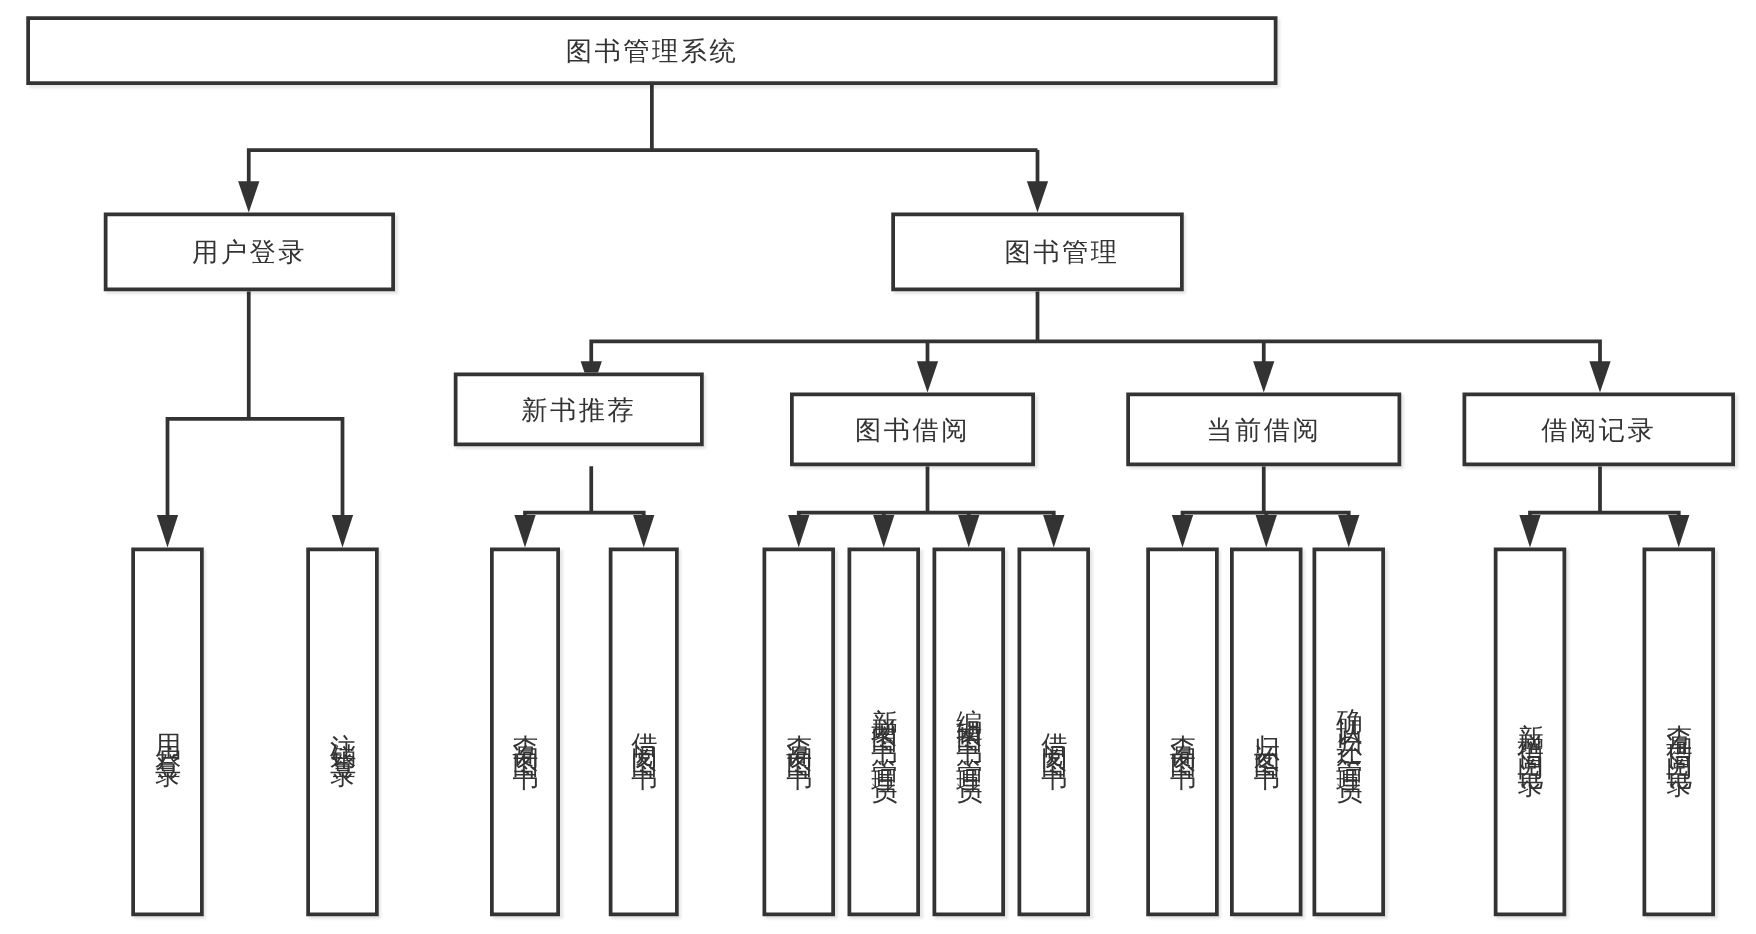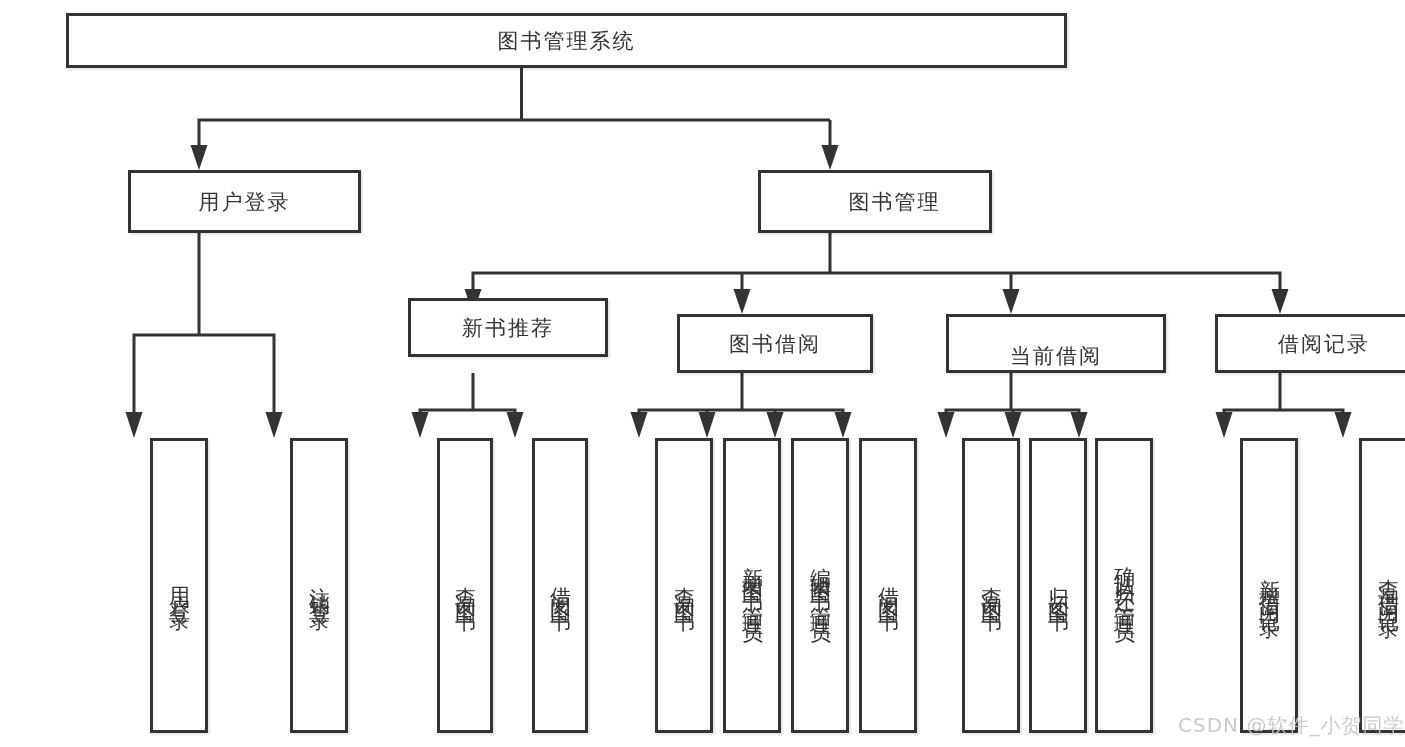--- a/index.html
+++ b/index.html
@@ -15,21 +15,20 @@
   .node {
     position: absolute;
     box-sizing: border-box;
     border: 3px solid #333333;
     background: #ffffff;
     display: flex;
     align-items: center;
     justify-content: center;
     color: #333333;
     box-shadow: 2px 2px 2px rgba(0,0,0,0.10);
-    margin-left: 45px;
   }
   .node .lbl {
     font-size: 21px;
     letter-spacing: 2px;
     white-space: nowrap;
   }
   .node.v .lbl {
     writing-mode: vertical-rl;
     text-orientation: mixed;
     letter-spacing: 8px;
@@ -106,21 +105,21 @@
   <div class="node h" style="left:713px; top:170px; width:234px; height:63px;padding-left:39px;">
     <span class="lbl">图书管理</span>
   </div>
 
   <div class="node h" style="left:363px; top:298px; width:200px; height:59px;justify-content:center;">
     <span class="lbl">新书推荐</span>
   </div>
   <div class="node h" style="left:632px; top:314px; width:196px; height:59px;">
     <span class="lbl">图书借阅</span>
   </div>
-  <div class="node h" style="left:901px; top:314px; width:220px; height:59px;align-items:flex-end;">
+  <div class="node h" style="left:901px; top:314px; width:220px; height:59px;">
     <span class="lbl">当前借阅</span>
   </div>
   <div class="node h" style="left:1170px; top:314px; width:218px; height:59px;">
     <span class="lbl">借阅记录</span>
   </div>
 
   <div class="node v" style="left:105px; top:438px; width:58px; height:295px;">
     <span class="lbl">用户登录</span>
   </div>
   <div class="node v" style="left:245px; top:438px; width:58px; height:295px;">
@@ -157,15 +156,14 @@
     <span class="lbl">确认归还（管理员）</span>
   </div>
 
   <div class="node v" style="left:1195px; top:438px; width:58px; height:295px;">
     <span class="lbl">新增借阅记录</span>
   </div>
   <div class="node v" style="left:1314px; top:438px; width:58px; height:295px;">
     <span class="lbl">查询借阅记录</span>
   </div>
 
-  <div class="watermark">CSDN @软件_小贺同学</div>
 
 </div>
 
 </body></html>

